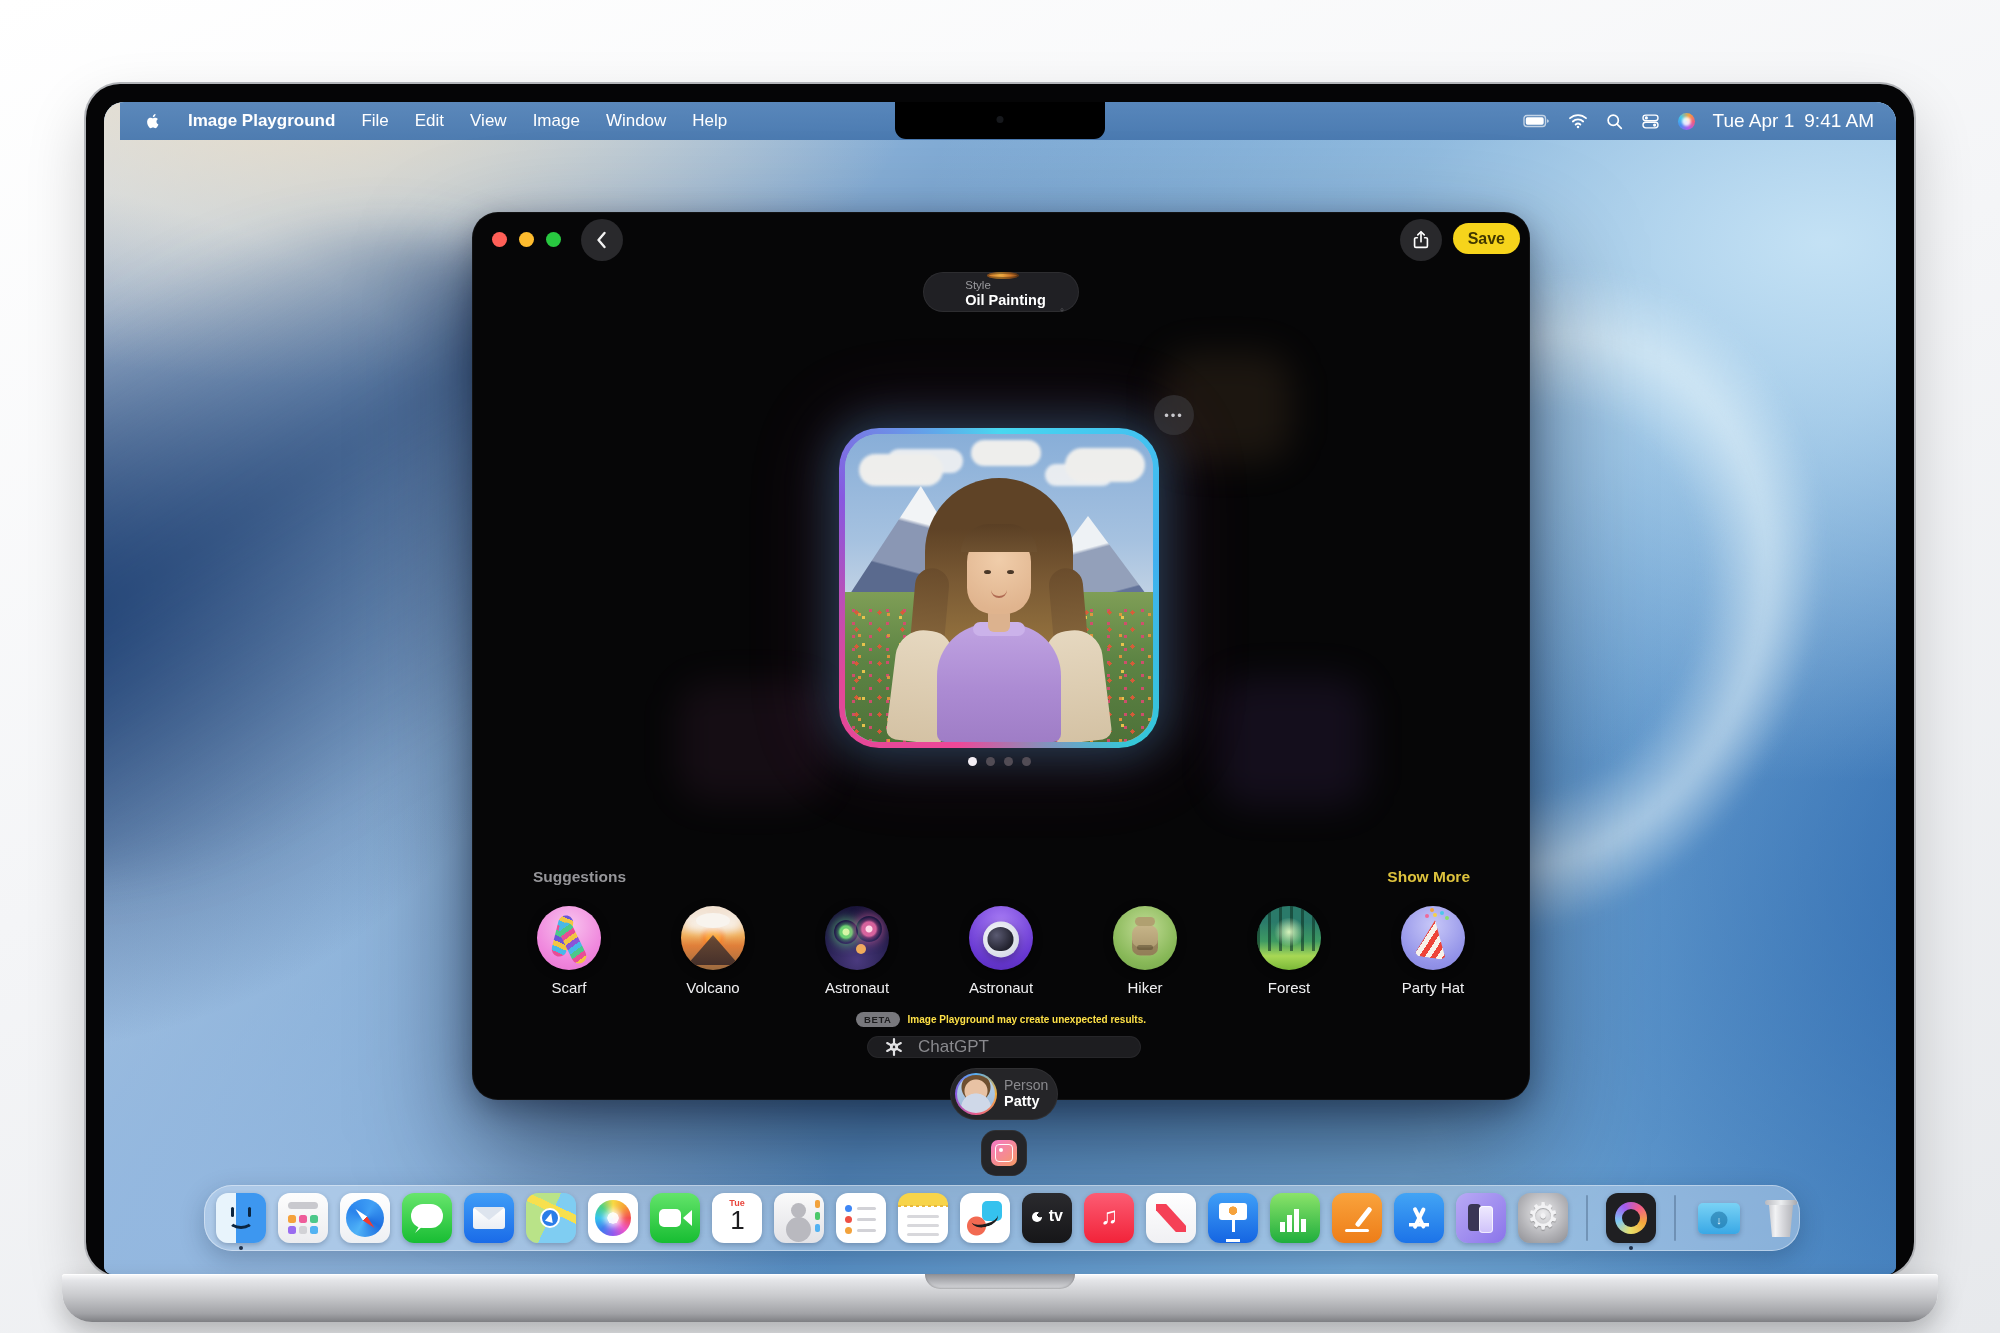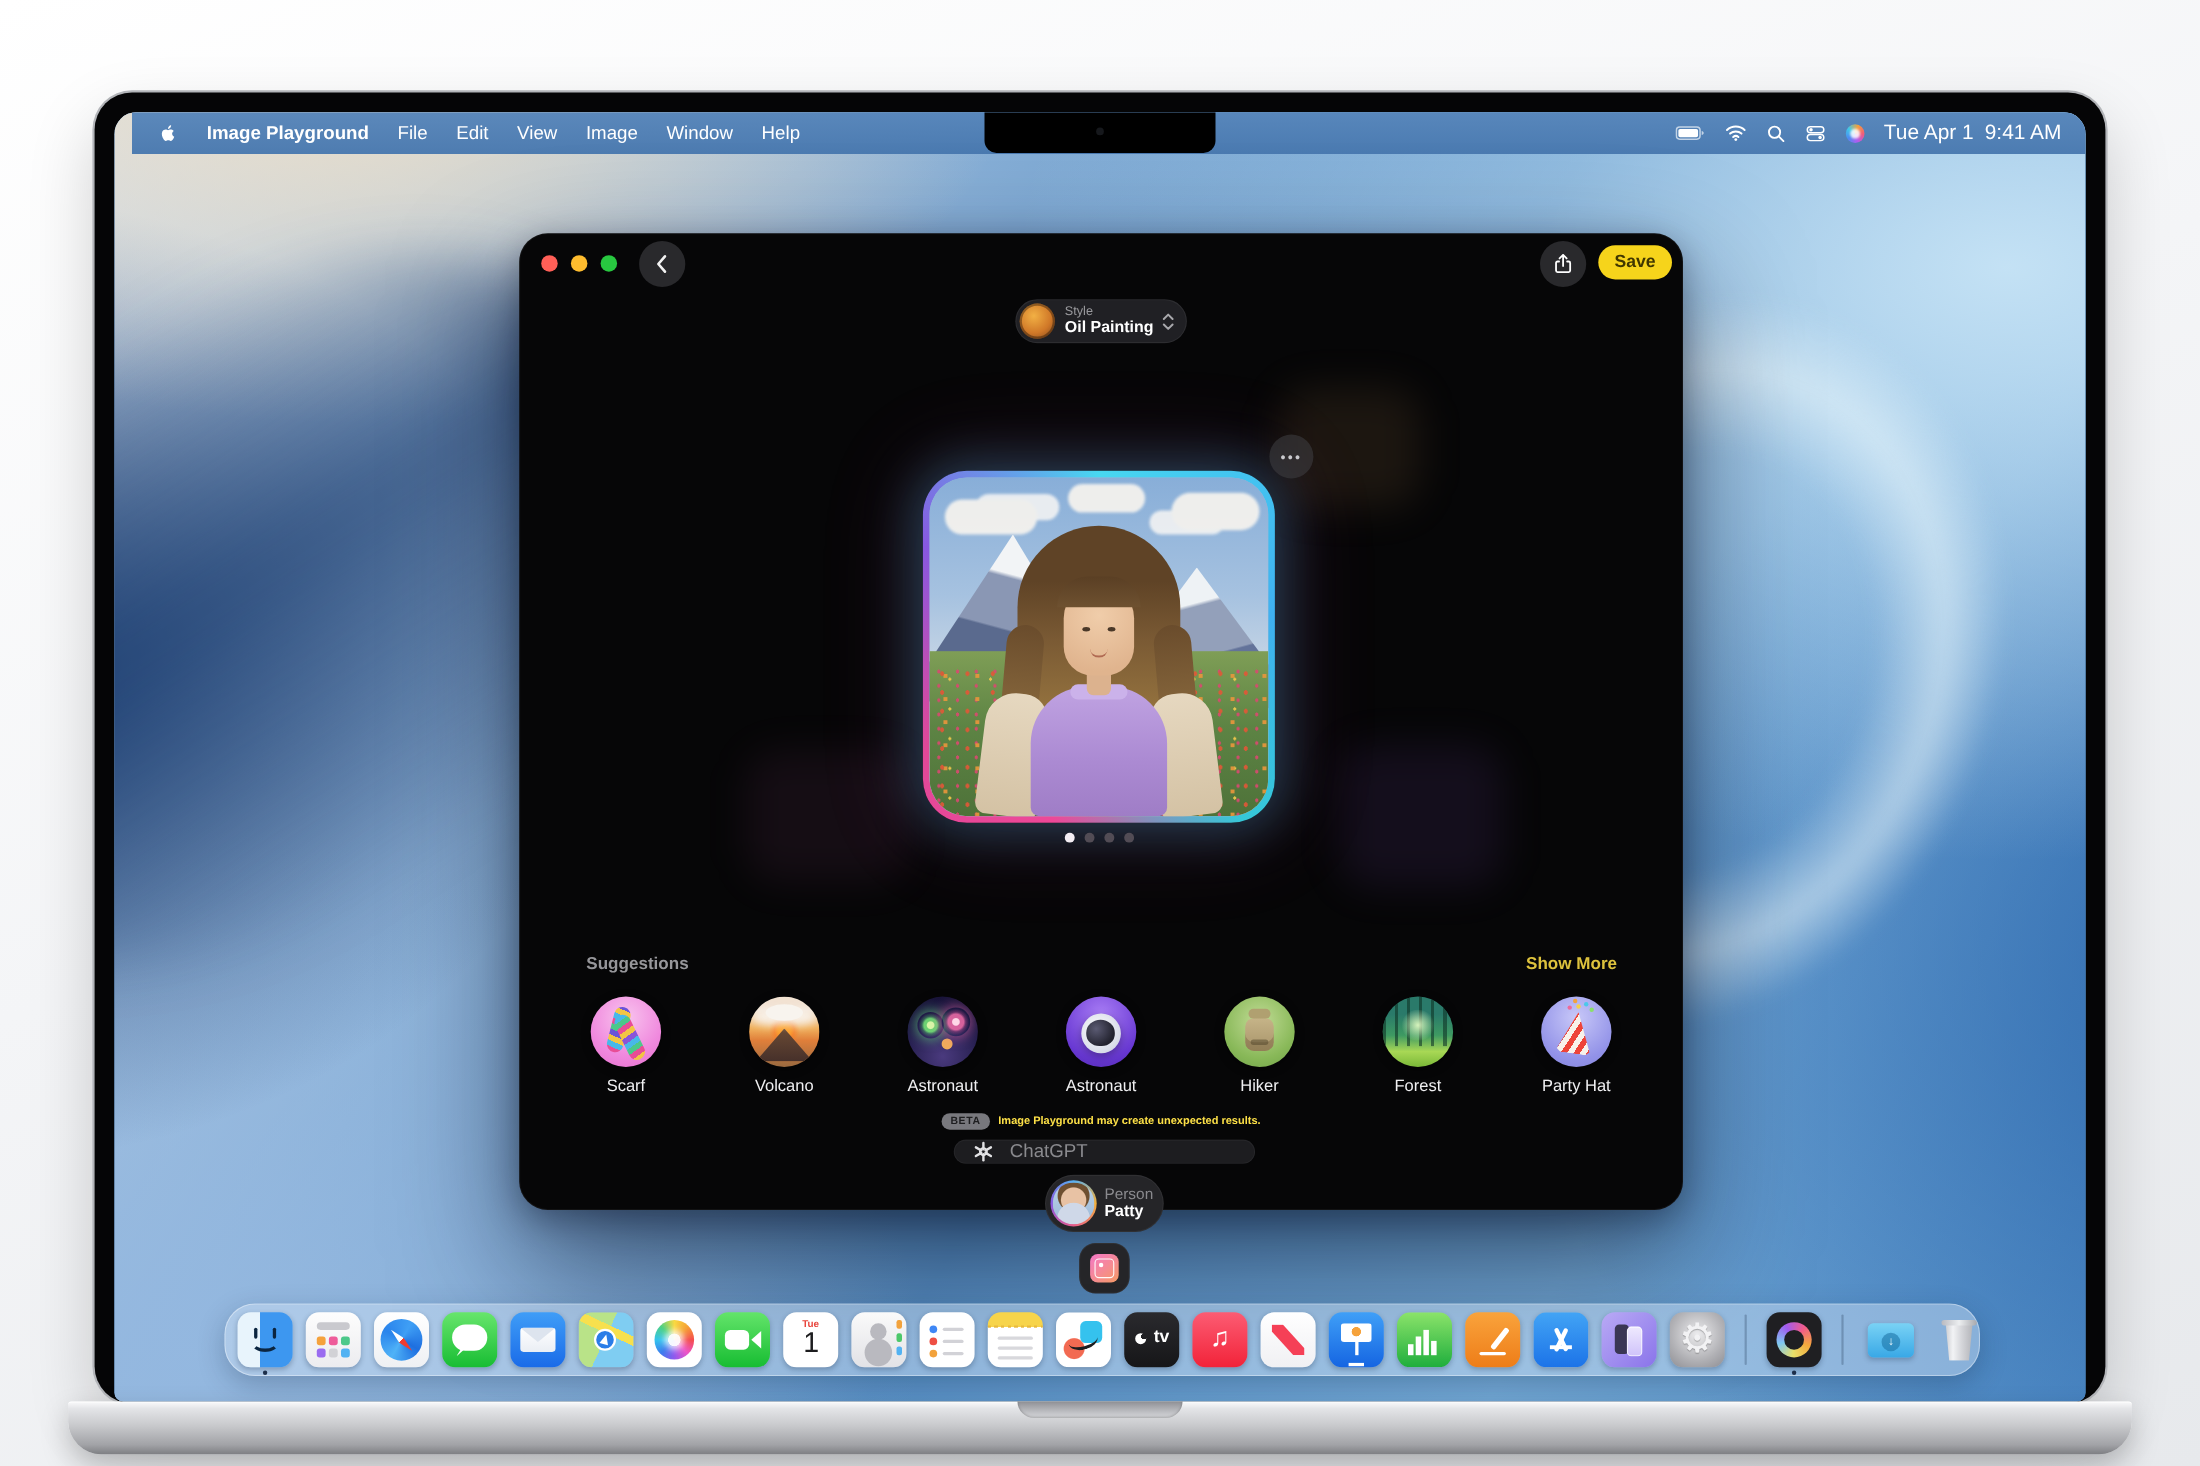--- a/index.html
+++ b/index.html
@@ -54,21 +54,21 @@
           box-shadow:0 50px 110px rgba(0,10,30,.55), 0 8px 30px rgba(0,10,30,.35), inset 0 0 0 1px rgba(255,255,255,.05);}
   .traffic{left:20px;top:20px;display:flex;gap:12px;}
   .tl{width:15px;height:15px;border-radius:50%;}
   .tl.red{background:#ff5f57;} .tl.yellow{background:#febc2e;} .tl.green{background:#28c840;}
   .circle-btn{width:42px;height:42px;border-radius:50%;background:#29292c;display:flex;align-items:center;justify-content:center;}
   .back-btn{left:109px;top:7px;}
   .share-btn{right:88px;top:7px;}
   .save-btn{right:10px;top:11px;height:31px;padding:0 15px;border-radius:16px;background:#f6d41b;color:#403700;
             font-size:16px;font-weight:700;display:flex;align-items:center;}
   .style-pill{left:451px;top:60px;width:156px;height:40px;border-radius:21px;background:#202024;
-            display:flex;align-items:center;box-shadow:inset 0 0 0 1px rgba(255,255,255,.06);}
+            display:flex;align-items:center;box-shadow:inset 0 0 0 1px rgba(255,255,255,.06);flex-direction:column;}
   .style-thumb{width:32px;height:32px;border-radius:50%;margin-left:4px;
             background:radial-gradient(circle at 40% 35%,#f2b044,#d07828 55%,#8a4e1e 90%);
             box-shadow:inset 0 0 0 2px rgba(0,0,0,.35);}
   .style-texts{margin-left:9px;display:flex;flex-direction:column;line-height:1.12;}
   .style-label{font-size:11.5px;color:#9a9a9e;}
   .style-value{font-size:14.5px;color:#fff;font-weight:700;}
   .style-chevrons{margin-left:auto;margin-right:11px;}
 
   
   .ghost{border-radius:30px;filter:blur(18px);}

